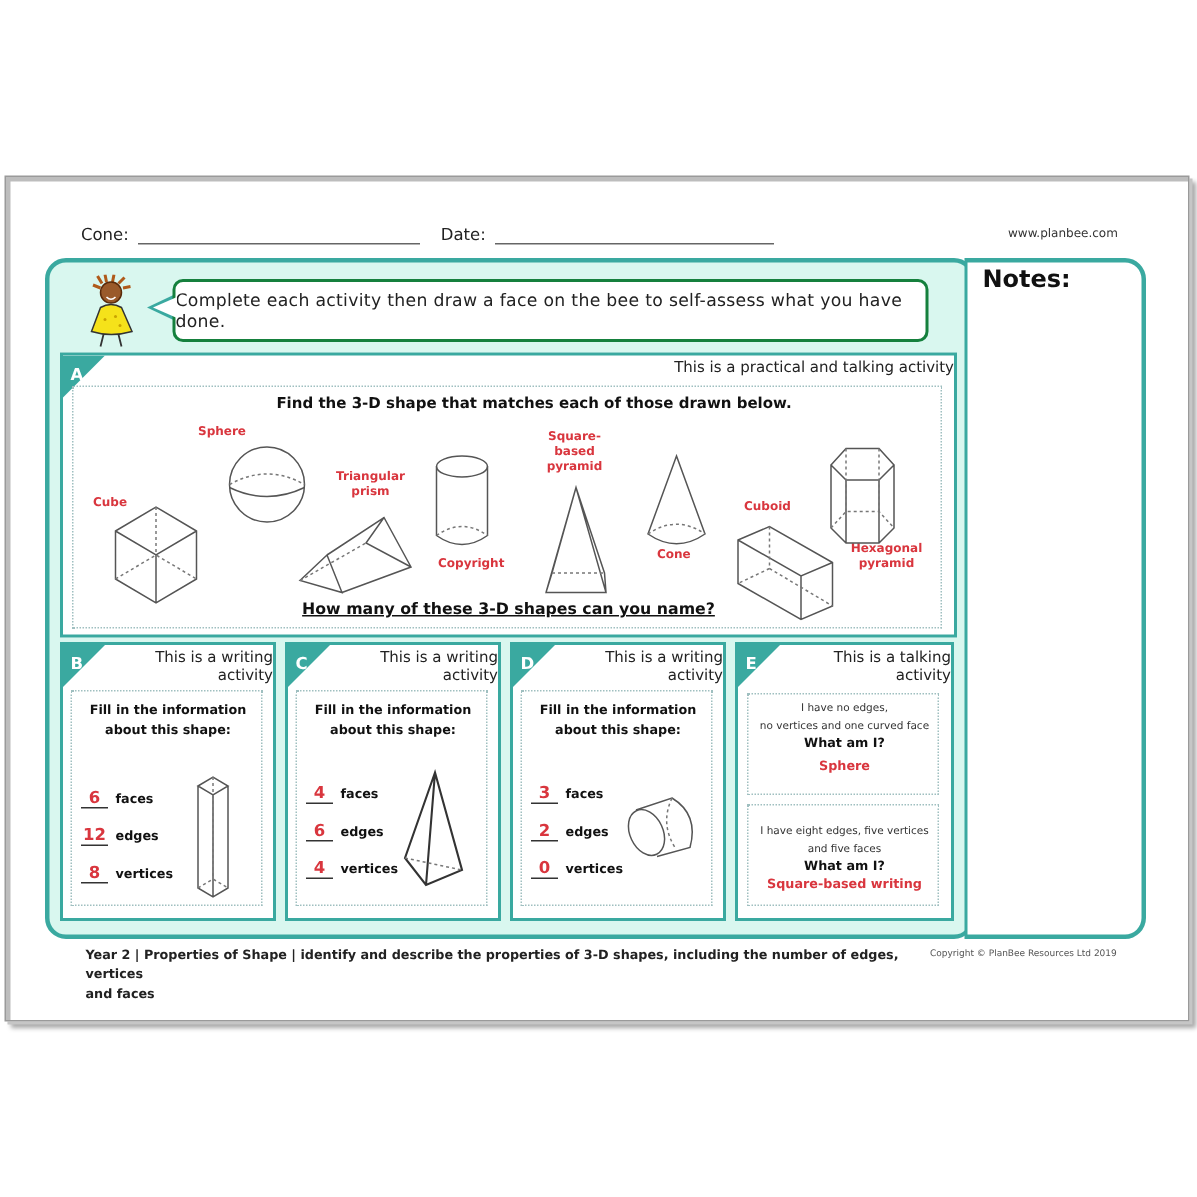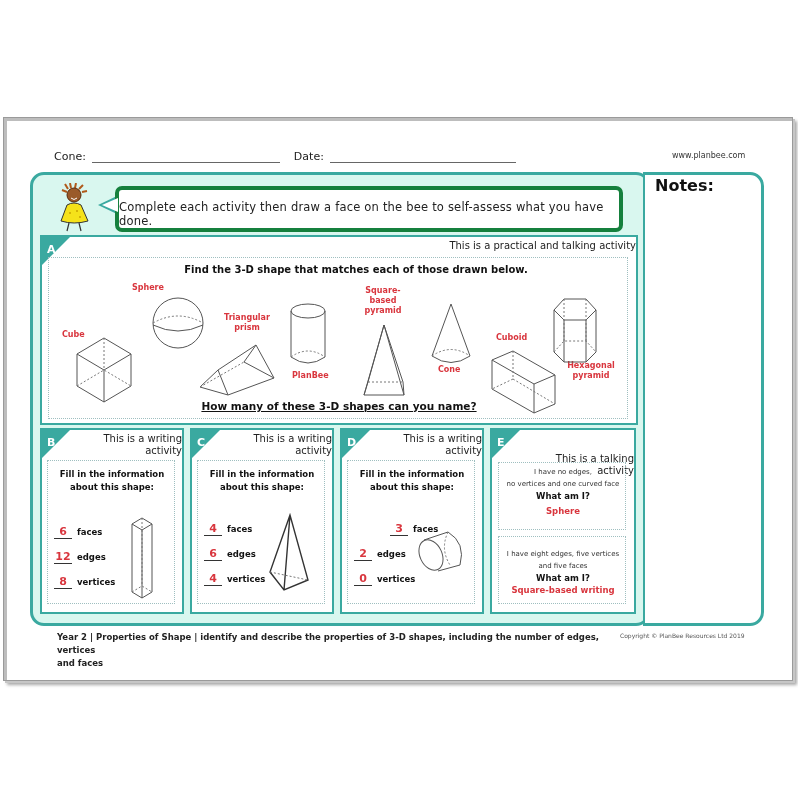--- a/index.html
+++ b/index.html
@@ -21,22 +21,22 @@
     background:#d9f7ef; border:3px solid #3aa9a0; border-radius:14px;
   }
   .notes-panel {
     position:absolute; left:643px; top:172px; width:116px; height:448px;
     background:#fff; border:3px solid #3aa9a0; border-left:2px solid #3aa9a0; border-radius:0 14px 14px 0;
   }
   .notes-label { position:absolute; left:655px; top:176px; font-size:16px; font-weight:bold; color:#111; }
 
   .speech {
     position:absolute; left:115px; top:186px; width:500px; height:38px;
-    background:#fff; border:4px solid #15803d; border-radius:7px;
-    display:flex; align-items:flex-end; justify-content:center;
+    background:#fff; border:2px solid #15803d; border-radius:7px;
+    display:flex; align-items:center; justify-content:center;
     font-size:11.5px; color:#222; letter-spacing:0.2px;
   }
   .speech-tail { position:absolute; left:98px; top:196px; width:0; height:0;
     border-top:9px solid transparent; border-bottom:9px solid transparent; border-right:19px solid #3aa9a0; }
   .speech-tail-in { position:absolute; left:102px; top:198px; width:0; height:0;
     border-top:7px solid transparent; border-bottom:7px solid transparent; border-right:16px solid #fff; }
 
   .bee { position:absolute; left:58px; top:183px; width:34px; height:50px; }
 
   .box {
@@ -114,21 +114,21 @@
   <div class="dotted" style="left:6px;top:20px;width:578px;height:160px;"></div>
   <div class="heading" style="left:0;right:0;top:27px;margin-left:34px;">Find the 3-D shape that matches each of those drawn below.</div>
   <div class="heading" style="left:0;right:0;top:163px;font-size:10.5px;text-decoration:underline;">How many of these 3-D shapes can you name?</div>
 
   <div class="red" style="left:20px;top:93px;">Cube</div>
   <div class="red" style="left:90px;top:46px;">Sphere</div>
   <div class="red" style="left:180px;top:76px;width:50px;">
     <div>Triangular</div>
     <div>prism</div>
   </div>
-  <div class="red" style="left:250px;top:134px;">PlanBee</div>
+  <div class="red" style="left:250px;top:134px;">Copyright</div>
   <div class="red" style="left:318px;top:49px;width:46px;">
     <div>Square-</div>
     <div>based</div>
     <div>pyramid</div>
   </div>
   <div class="red" style="left:396px;top:128px;">Cone</div>
   <div class="red" style="left:454px;top:96px;">Cuboid</div>
   <div class="red" style="left:523px;top:124px;width:52px;">
     <div>Hexagonal</div>
     <div>pyramid</div>
@@ -227,34 +227,34 @@
   <div class="corner-letter">D</div>
   <div class="box-title" style="top:3px;padding-left:18px;">
     <div>This is a writing</div>
     <div>activity</div>
   </div>
   <div class="dotted" style="left:5px;top:30px;width:126px;height:142px;"></div>
   <div class="fill-label" style="top:38px;">
     <div>Fill in the information</div>
     <div>about this shape:</div>
   </div>
-  <div class="count-row" style="top:92px;margin-left:36px;"><span class="num">3</span><span>faces</span></div>
+  <div class="count-row" style="top:92px;"><span class="num">3</span><span>faces</span></div>
   <div class="count-row" style="top:117px;"><span class="num">2</span><span>edges</span></div>
   <div class="count-row" style="top:142px;"><span class="num">0</span><span>vertices</span></div>
   <svg style="position:absolute;left:72px;top:95px;" width="60" height="60">
     <ellipse class="s" cx="17" cy="30" rx="11" ry="16" transform="rotate(-25 17 30)"></ellipse>
     <path class="s" d="M10 15 L34 7 Q52 18 46 40 L24 46"></path>
     <path class="d" d="M34 7 Q26 24 36 40"></path>
   </svg>
 </div>
 
 <div class="box boxE">
   <div class="corner"></div>
   <div class="corner-letter">E</div>
-  <div class="box-title" style="top:3px;padding-left:18px;margin-top:20px;">
+  <div class="box-title" style="top:3px;padding-left:18px;">
     <div>This is a talking</div>
     <div>activity</div>
   </div>
   <div class="dotted" style="left:6px;top:32px;width:126px;height:66px;"></div>
   <div class="riddle" style="top:36px;">
     <div>I have no edges,</div>
     <div>no vertices and one curved face</div>
     <div class="q">What am I?</div>
     <div class="a" style="margin-top:3px;">Sphere</div>
   </div>

